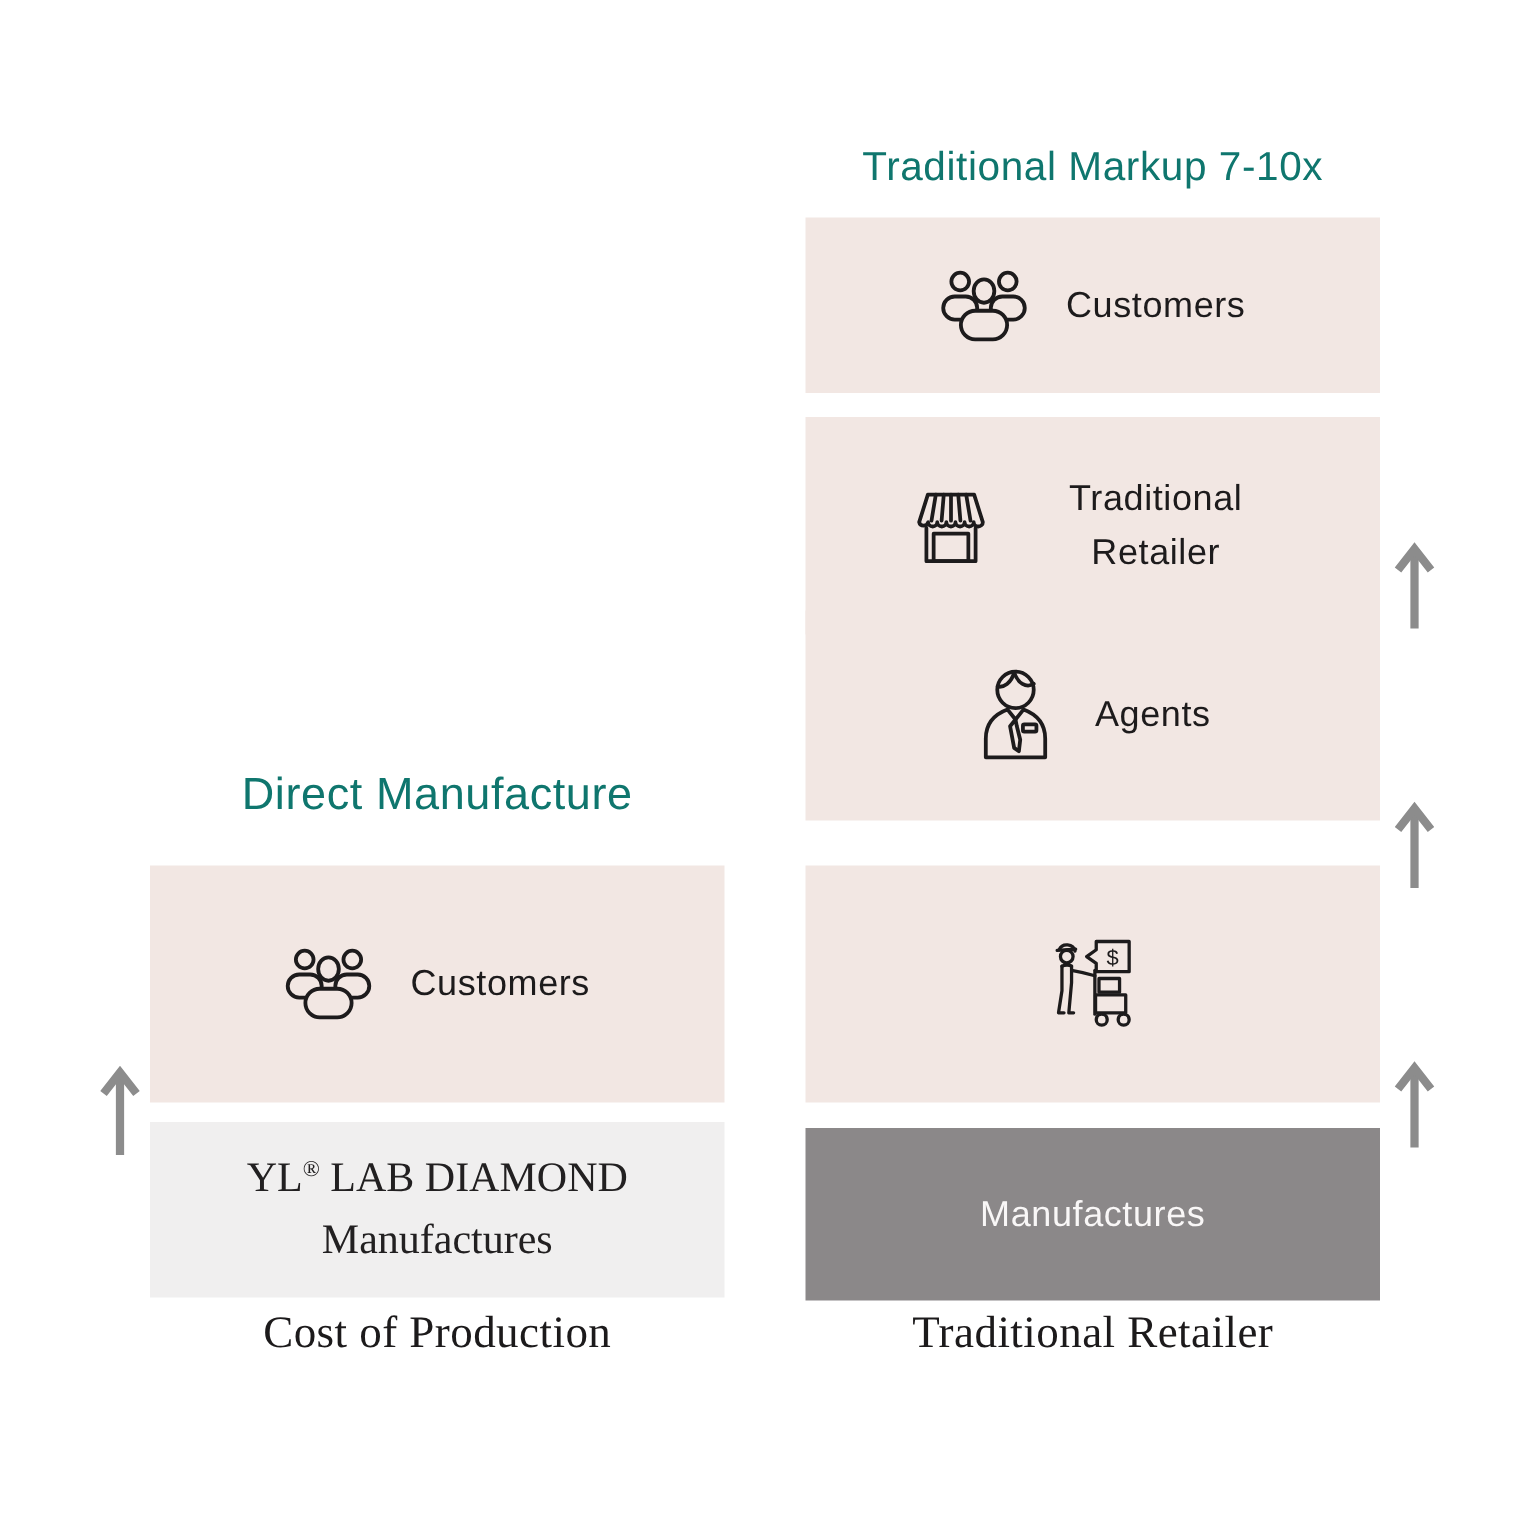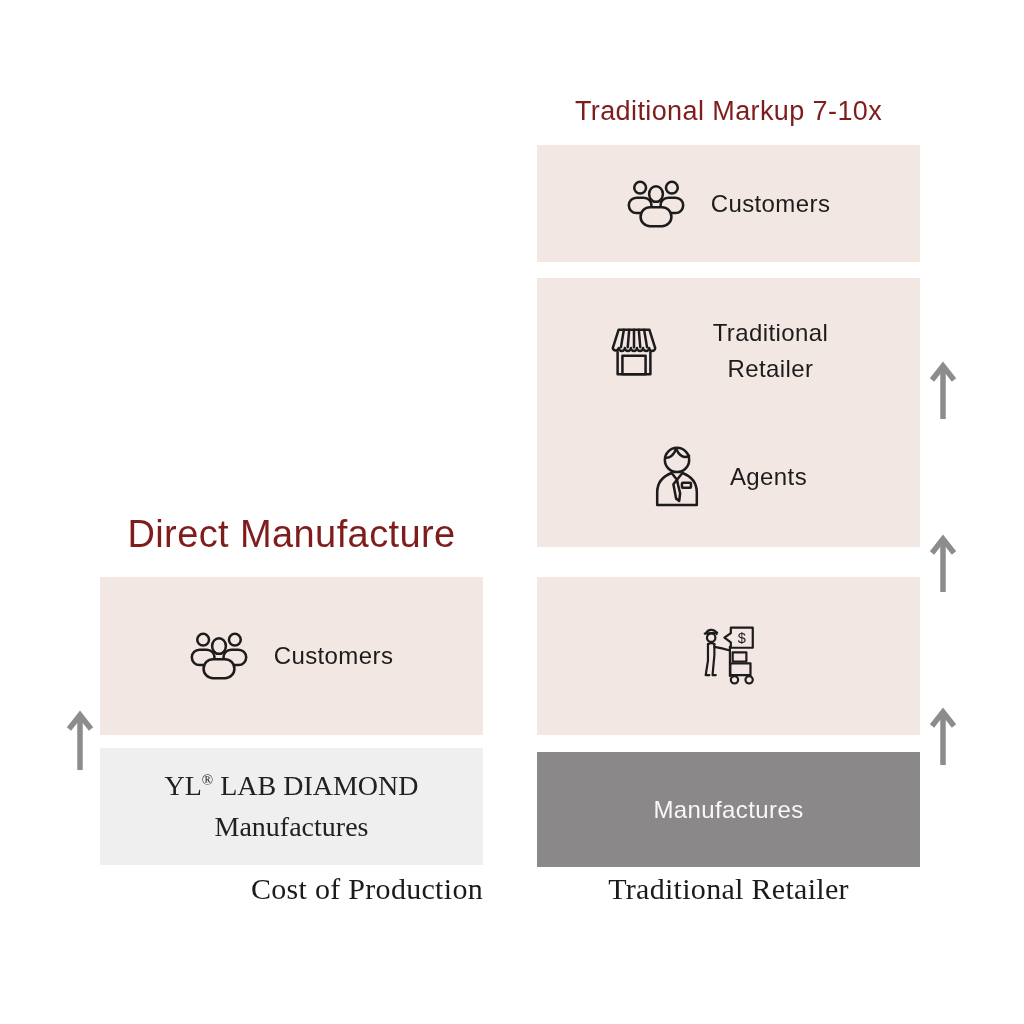--- a/index.html
+++ b/index.html
@@ -2,21 +2,21 @@
 <html><head>
 <meta charset="utf-8">
 <style>
   html,body{margin:0;padding:0;background:#ffffff;}
   .canvas{
     position:relative;width:1024px;height:1024px;background:#ffffff;overflow:hidden;
     font-family:"Liberation Sans","DejaVu Sans",sans-serif;color:#1d1b1c;
   }
   .abs{position:absolute;}
   .heading{
-    font-size:29px;letter-spacing:.4px;text-align:center;color:#7f1d1d;
+    font-size:29px;letter-spacing:.4px;text-align:center;color:#0f766e;
     font-family:"Liberation Sans","DejaVu Sans",sans-serif;
   }
   .box{
     position:absolute;display:flex;align-items:center;justify-content:center;gap:26px;
   }
   .box.pink{background:#f2e7e3;}
   .box.light{background:#f0efef;}
   .box.dark{background:#8b8889;}
   .box-label{
     font-size:24px;letter-spacing:.4px;color:#1d1b1c;line-height:36px;
@@ -34,42 +34,42 @@
   }
   .icon{display:flex;align-items:center;justify-content:center;flex:0 0 auto;}
   .icon svg{display:block;}
   .arrow{position:absolute;width:32px;}
 </style>
 </head>
 <body>
 
 <div class="canvas">
 
-  <div class="abs heading" style="left:100px;top:513px;width:383px;font-size:38px;">Direct Manufacture</div>
+  <div class="abs heading" style="left:100px;top:513px;width:383px;font-size:30px;">Direct Manufacture</div>
 
   <div class="box pink" style="left:100px;top:577px;width:383px;height:158px;">
     <span class="icon">
       <svg width="58" height="52" viewBox="0 0 64 57" fill="none" stroke="#1d1b1c" stroke-width="2.8" stroke-linecap="round" stroke-linejoin="round">
         <circle cx="14.5" cy="10.5" r="6.5"></circle>
         <circle cx="49.5" cy="10.5" r="6.5"></circle>
         <rect x="2" y="21.5" width="25" height="17" rx="8.5"></rect>
         <rect x="37" y="21.5" width="25" height="17" rx="8.5"></rect>
         <ellipse cx="32" cy="17.5" rx="7.6" ry="8.6" fill="#f2e7e3"></ellipse>
         <rect x="15" y="32" width="34" height="21" rx="10.5" fill="#f2e7e3"></rect>
       </svg>
     </span>
     <span class="box-label">Customers</span>
   </div>
 
   <div class="box light serif-box" style="left:100px;top:748px;width:383px;height:117px;">
     <div><span>YL</span><sup>®</sup><span> LAB DIAMOND</span></div>
     <div>Manufactures</div>
   </div>
 
-  <div class="caption" style="left:100px;top:872px;width:383px;text-align:right;">Cost of Production</div>
+  <div class="caption" style="left:100px;top:872px;width:383px;">Cost of Production</div>
 
   <div class="arrow" style="left:64px;top:708px;height:64px;">
     <svg width="32" height="64" viewBox="0 0 32 64" fill="none" stroke="#8c8c8c" stroke-width="5.5" stroke-linejoin="miter">
       <line x1="16" y1="62" x2="16" y2="9"></line>
       <polyline points="5,21 16,7 27,21"></polyline>
     </svg>
   </div>
 
   <div class="abs heading" style="left:537px;top:96px;width:383px;font-size:27px;">Traditional Markup 7-10x</div>
 

